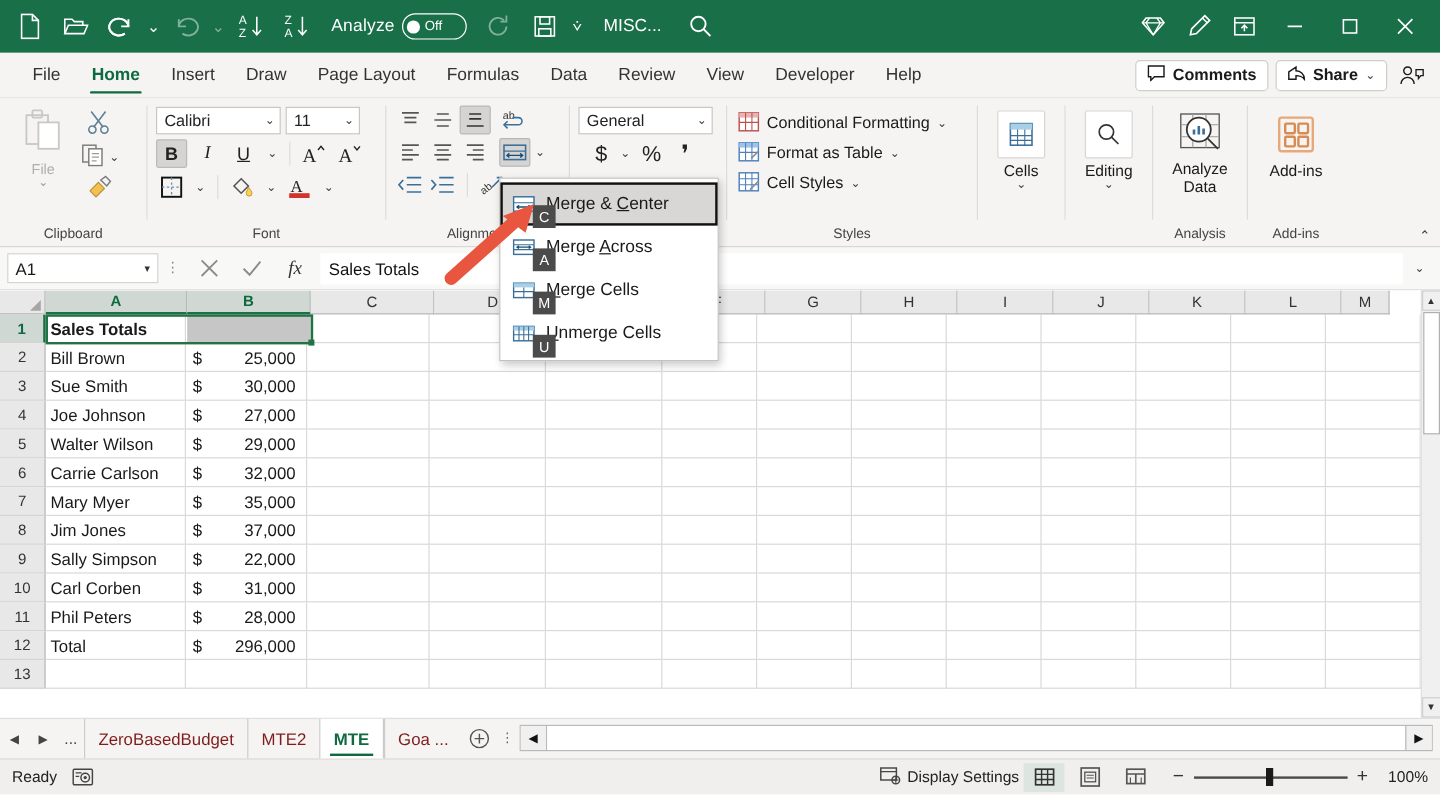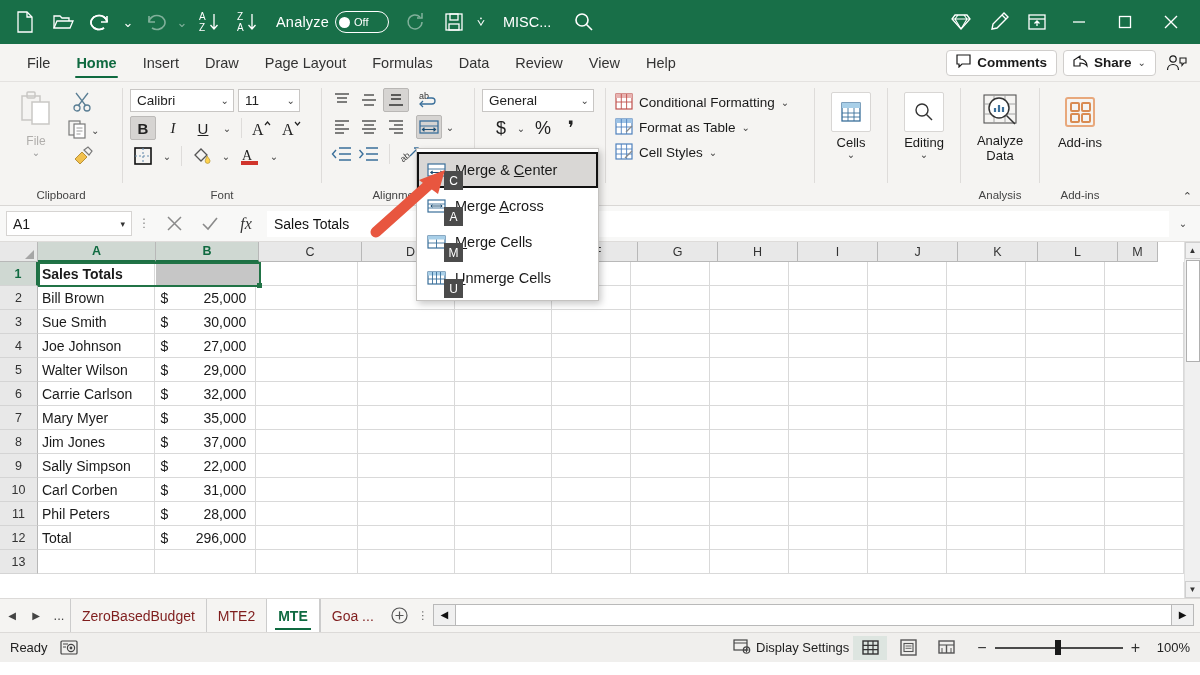--- a/index.html
+++ b/index.html
@@ -370,20 +370,21 @@
 <div class="tabsbar">
   <div class="tab">File</div>
   <div class="tab active">Home</div>
   <div class="tab">Insert</div>
   <div class="tab">Draw</div>
   <div class="tab">Page Layout</div>
   <div class="tab">Formulas</div>
   <div class="tab">Data</div>
   <div class="tab">Review</div>
   <div class="tab">View</div>
+  <div class="tab">Developer</div>
   <div class="tab">Help</div>
   <div class="right">
     <div class="pillbtn">
       <span>
         <svg width="15" height="14" viewBox="0 0 15 14">
             <path d="M1 1h13v9H6l-3 3v-3H1z" fill="none" stroke="#1a1a1a" stroke-width="1.2"></path>
           </svg>
       </span>
       <span class="cap">Comments</span>
     </div>
@@ -641,20 +642,21 @@
           <svg width="18" height="17" viewBox="0 0 18 17">
               <rect x="1" y="1" width="16" height="15" fill="#fff" stroke="#4f81bd" stroke-width="1.2"></rect>
               <path d="M1 6h16M1 11h16M6.3 1v15M11.6 1v15" stroke="#4f81bd" stroke-width=".9"></path>
               <path d="M10 15l7-7" stroke="#8a8a8a" stroke-width="1.3"></path>
             </svg>
         </span>
         <span>Cell Styles</span>
         <span class="cv">⌄</span>
       </div>
     </div>
+    <div class="lbl">Styles</div>
   </div>
   <div class="sep"></div>
 
   <div class="grp" style="width:72px">
     <div class="body" style="justify-content:center">
       <div class="bigbtn">
         <div class="bx">
           <svg width="24" height="24" viewBox="0 0 24 24">
               <rect x="3" y="3" width="18" height="18" fill="none" stroke="#3a6f9a" stroke-width="1.3"></rect>
               <rect x="3" y="3" width="18" height="5" fill="#a8cfe8"></rect>

